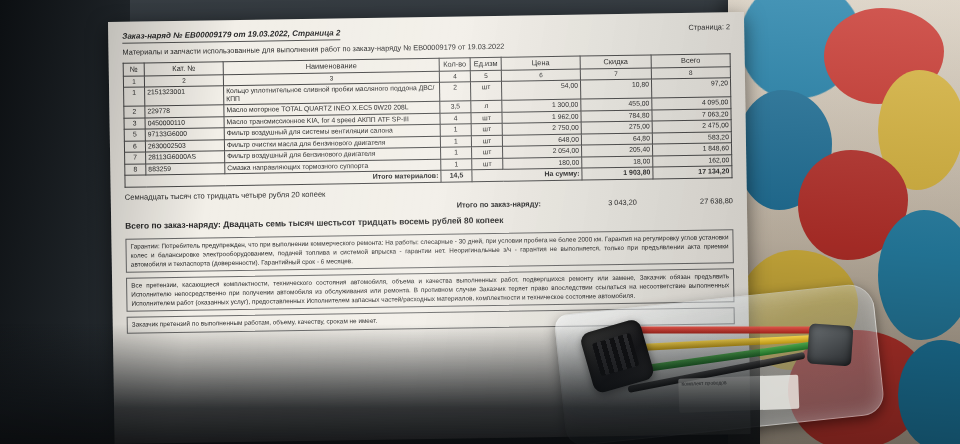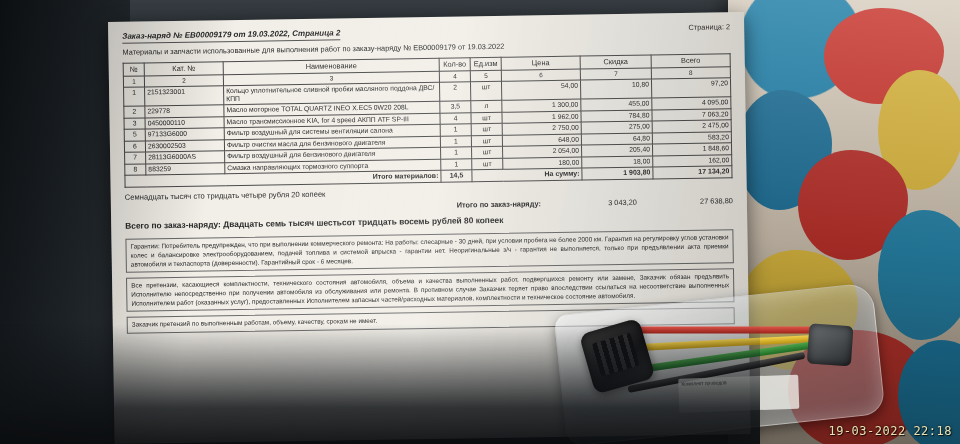--- a/index.html
+++ b/index.html
@@ -427,14 +427,13 @@
     <div class="wire yellow w2"></div>
     <div class="wire green w3"></div>
     <div class="wire black w4"></div>
     <div class="connector"></div>
     <div class="plug"></div>
     <div class="bag-label">Комплект проводов</div>
   </div>
 
   <div class="bg-bottom-dark"></div>
 
-  <div class="timestamp">19-03-2022 22:18</div>
 </div>
 
 </body></html>

